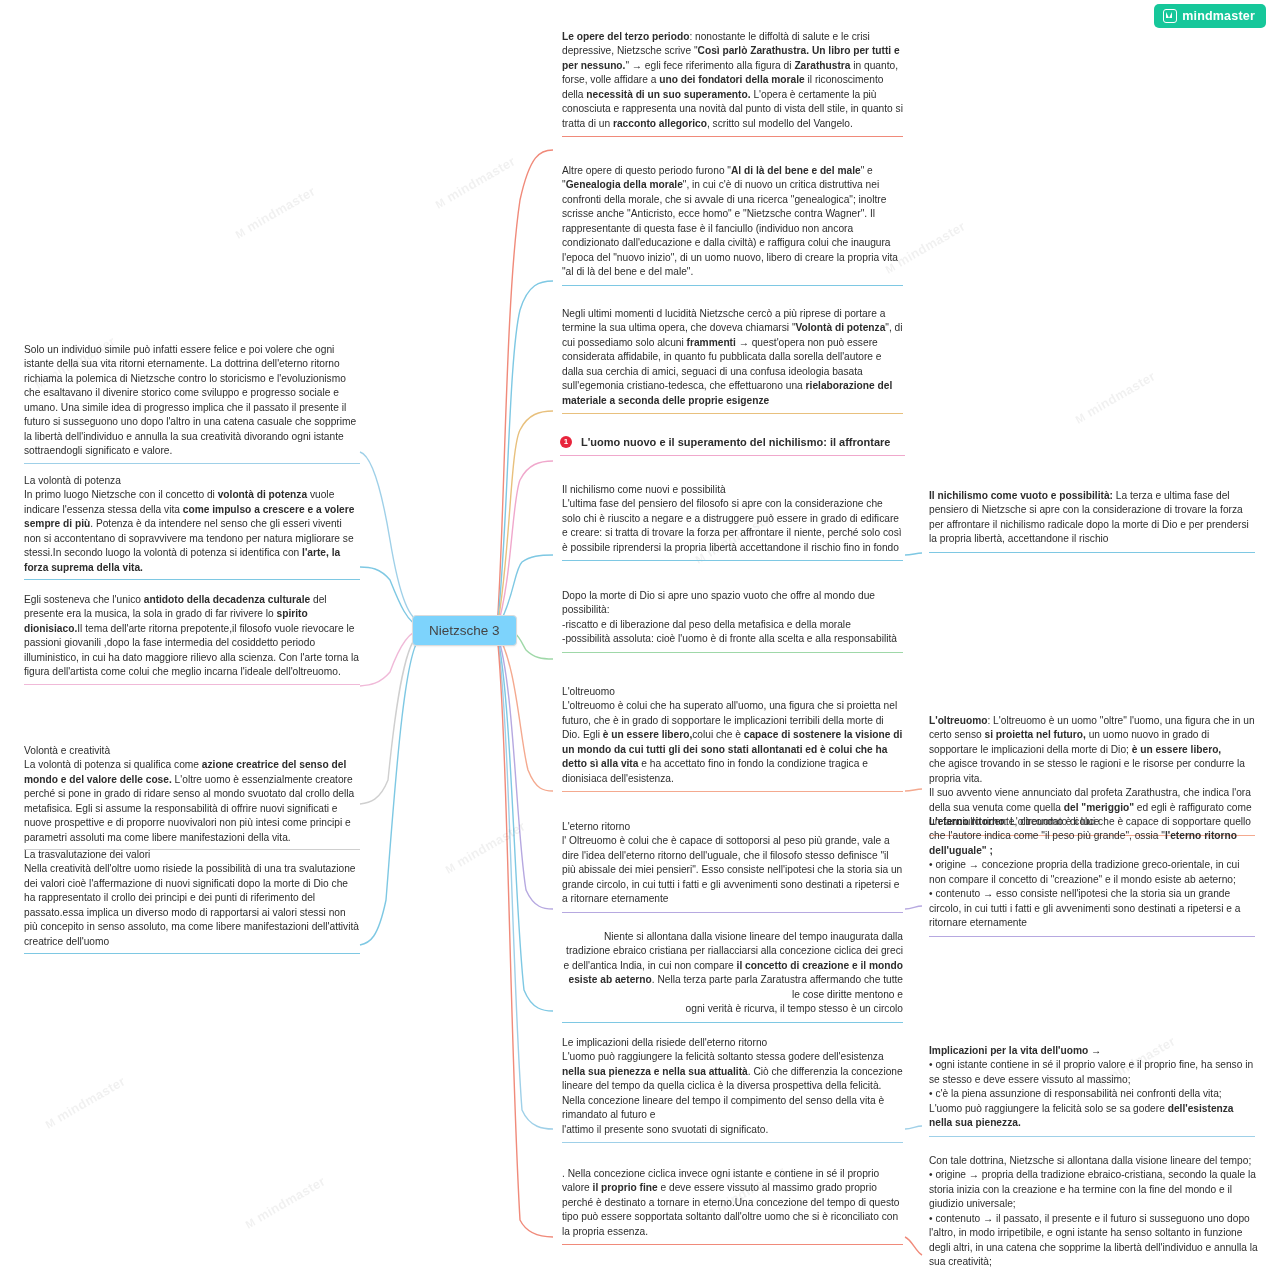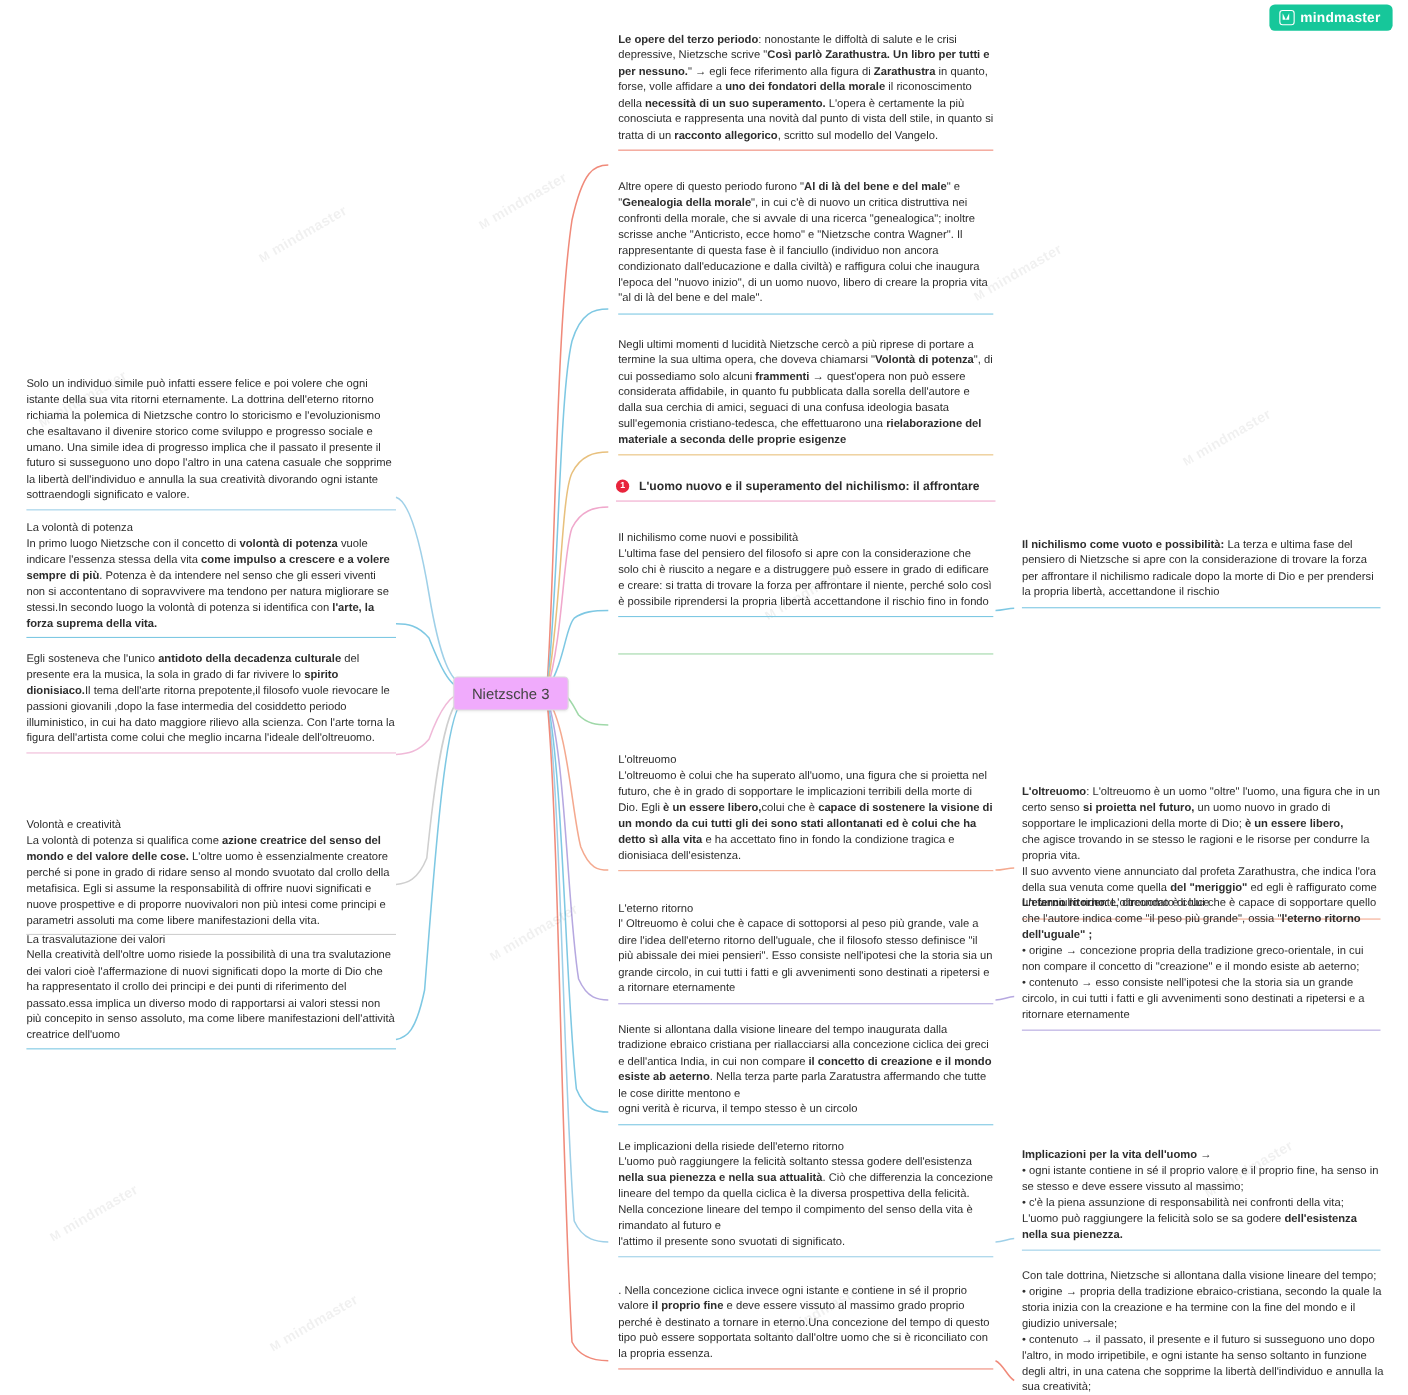--- a/index.html
+++ b/index.html
@@ -51,21 +51,21 @@
     width:0;height:0;
     border-left:3.2px solid #fff;
     border-right:3.2px solid #fff;
     border-top:6px solid transparent;
     border-bottom:0;
   }
 
   
   .root {
     position:absolute;
-    background:#f0abfc;
+    background:#7dd3fc;
     border:1px solid #dcdcdc;
     border-radius:4px;
     padding:7px 16px;
     font-size:13.5px;
     color:#444;
     box-shadow:0 1px 2px rgba(0,0,0,.06);
     white-space:nowrap;
   }
 
   
@@ -204,36 +204,37 @@
   </div>
   <div class="ul" style="position:absolute;left:560px;top:455px;width:345px;border-color:#f0a8cc;"></div>
 
   <div class="node" style="left:560px;top:483px;width:345px;">
     <p class="ttl">Il nichilismo come nuovi e possibilità</p>
     <p>L'ultima fase del pensiero del filosofo si apre con la considerazione che solo chi è riuscito a negare e a distruggere può essere in grado di edificare e creare: si tratta di trovare la forza per affrontare il niente, perché solo così è possibile riprendersi la propria libertà accettandone il rischio fino in fondo</p>
     <div class="ul" style="border-color:#7ec8e3;margin-top:5px;"></div>
   </div>
 
   <div class="node" style="left:560px;top:589px;width:345px;">
+    <p>Dopo la morte di Dio si apre uno spazio vuoto che offre al mondo due possibilità:<br>-riscatto e di liberazione dal peso della metafisica e della morale<br>-possibilità assoluta: cioè l'uomo è di fronte alla scelta e alla responsabilità</p>
     <div class="ul" style="border-color:#9fd8a8;margin-top:5px;"></div>
   </div>
 
   <div class="node" style="left:560px;top:685px;width:345px;">
     <p class="ttl">L'oltreuomo</p>
     <p>L'oltreuomo è colui che ha superato all'uomo, una figura che si proietta nel futuro, che è in grado di sopportare le implicazioni terribili della morte di Dio. Egli <b>è un essere libero,</b>colui che è <b>capace di sostenere la visione di un mondo da cui tutti gli dei sono stati allontanati ed è colui che ha detto sì alla vita</b> e ha accettato fino in fondo la condizione tragica e dionisiaca dell'esistenza.</p>
     <div class="ul" style="border-color:#f4a98f;margin-top:5px;"></div>
   </div>
 
   <div class="node" style="left:560px;top:820px;width:345px;">
     <p class="ttl">L'eterno ritorno</p>
     <p>l' Oltreuomo è colui che è capace di sottoporsi al peso più grande, vale a dire l'idea dell'eterno ritorno dell'uguale, che il filosofo stesso definisce "il più abissale dei miei pensieri". Esso consiste nell'ipotesi che la storia sia un grande circolo, in cui tutti i fatti e gli avvenimenti sono destinati a ripetersi e a ritornare eternamente</p>
     <div class="ul" style="border-color:#b6a8e0;margin-top:5px;"></div>
   </div>
 
-  <div class="node" style="left:560px;top:930px;width:345px;">
+  <div class="node" style="left:560px;top:930px;width:345px;text-align:right;">
     <p>Niente si allontana dalla visione lineare del tempo inaugurata dalla tradizione ebraico cristiana per riallacciarsi alla concezione ciclica dei greci e dell'antica India, in cui non compare <b>il concetto di creazione e il mondo esiste ab aeterno</b>. Nella terza parte parla Zaratustra affermando che tutte le cose diritte mentono e<br>ogni verità è ricurva, il tempo stesso è un circolo</p>
     <div class="ul" style="border-color:#7ec8e3;margin-top:5px;"></div>
   </div>
 
   <div class="node" style="left:560px;top:1036px;width:345px;">
     <p class="ttl">Le implicazioni della risiede dell'eterno ritorno</p>
     <p>L'uomo può raggiungere la felicità soltanto stessa godere dell'esistenza <b>nella sua pienezza e nella sua attualità</b>. Ciò che differenzia la concezione lineare del tempo da quella ciclica è la diversa prospettiva della felicità. Nella concezione lineare del tempo il compimento del senso della vita è rimandato al futuro e<br>l'attimo il presente sono svuotati di significato.</p>
     <div class="ul" style="border-color:#9fd0e8;margin-top:5px;"></div>
   </div>
 

